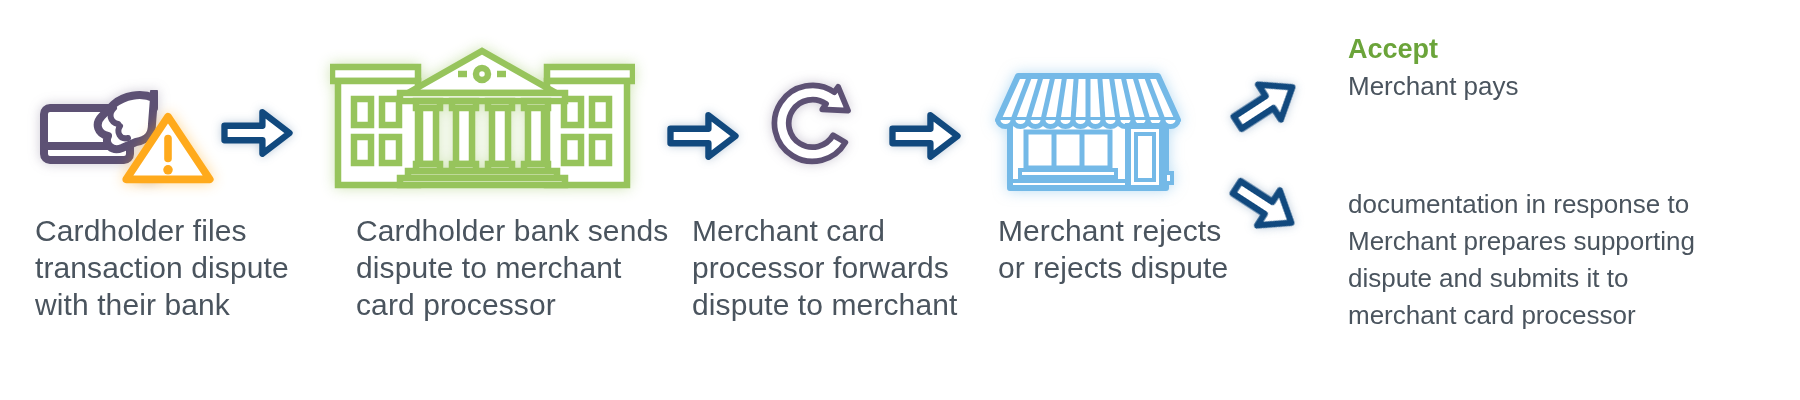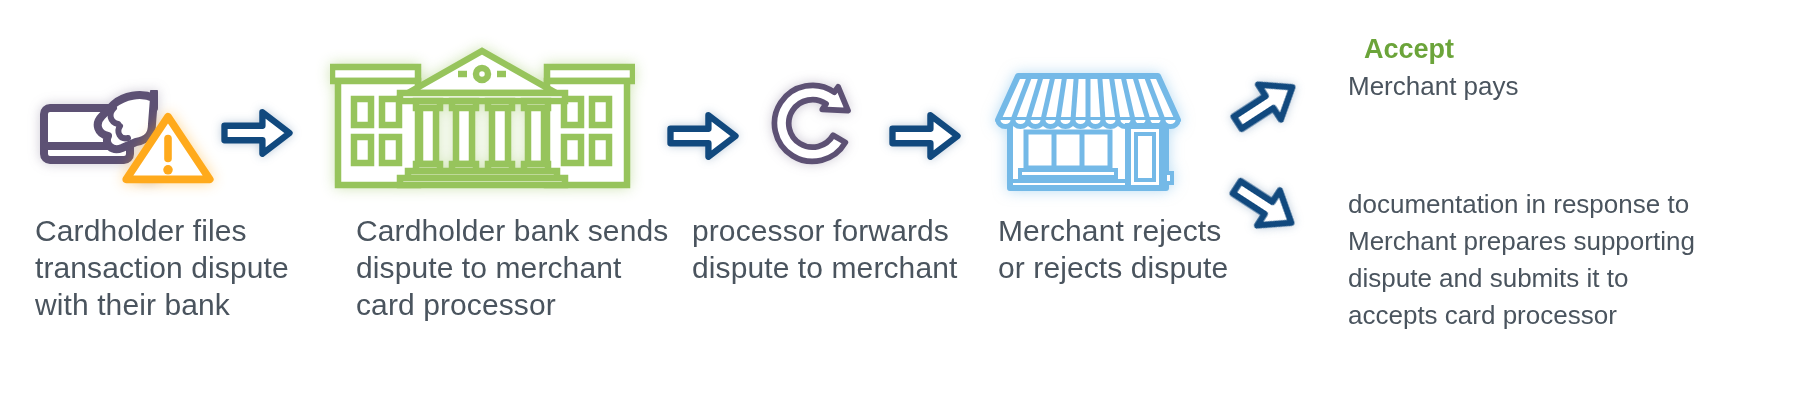--- a/index.html
+++ b/index.html
@@ -7,21 +7,21 @@
     position:relative;width:1800px;height:400px;background:#ffffff;overflow:hidden;
     font-family:"Liberation Sans", sans-serif;
   }
   .abs{position:absolute;}
   .step-label{
     color:#4A545E;font-size:30px;line-height:37px;white-space:nowrap;
     letter-spacing:0.1px;
   }
   .step-label span{display:block;}
   .outcome{white-space:nowrap;font-size:26px;line-height:37px;}
-  .outcome .title{font-weight:bold;font-size:27px;display:block;margin-left:16px;}
+  .outcome .title{font-weight:bold;font-size:27px;display:block;}
   .outcome .body-line{display:block;color:#4A545E;}
   .outcome-accept .title{color:#6BA43A;}
   .outcome-reject .title{color:#A6192E;}
   .glow-purple{filter:drop-shadow(0 0 6px rgba(93,81,116,.30));}
   .glow-orange{filter:drop-shadow(0 0 7px rgba(255,170,28,.45));}
   .glow-green {filter:drop-shadow(0 0 7px rgba(151,196,92,.45));}
   .glow-blue  {filter:drop-shadow(0 0 7px rgba(116,185,231,.50));}
   .glow-navy  {filter:drop-shadow(0 0 5px rgba(17,73,126,.28));}
   .rot-up{transform:rotate(-33deg);}
   .rot-down{transform:rotate(33deg);}
@@ -98,20 +98,21 @@
   </div>
 
   <svg class="abs glow-navy" style="left:664px;top:108px" width="78" height="56" viewBox="0 0 84 62">
     <path d="M6,23 H48 V8 L78,31 L48,54 V39 H6 Z" fill="#ffffff" stroke="#11497E" stroke-width="7" stroke-linejoin="round"></path>
   </svg>
 
   <svg class="abs glow-purple" style="left:765px;top:72px" width="95" height="99" viewBox="0 0 100 104">
     <path d="M64.3,33.5 A25,25 0 1 0 71.65,66.5 L84.6,74 A40,40 0 1 1 72.9,21.2 L77.0,15.5 L87.4,40.6 L60.3,39.3 Z" fill="#ffffff" stroke="#5D5174" stroke-width="6" stroke-linejoin="round"></path>
   </svg>
   <div class="abs step-label" style="left:692px;top:212px">
+    <span>Merchant card</span>
     <span>processor forwards</span>
     <span>dispute to merchant</span>
   </div>
 
   <svg class="abs glow-navy" style="left:886px;top:108px" width="78" height="56" viewBox="0 0 84 62">
     <path d="M6,23 H48 V8 L78,31 L48,54 V39 H6 Z" fill="#ffffff" stroke="#11497E" stroke-width="7" stroke-linejoin="round"></path>
   </svg>
 
   <svg class="abs glow-blue" style="left:988px;top:66px" width="200" height="130" viewBox="0 0 200 130">
     <g fill="#ffffff" stroke="#74B9E7" stroke-width="6" stroke-linejoin="round">
@@ -156,16 +157,16 @@
   </svg>
 
   <div class="abs outcome outcome-accept" style="left:1348px;top:31px">
     <span class="title">Accept</span>
     <span class="body-line">Merchant pays</span>
   </div>
   <div class="abs outcome outcome-reject" style="left:1348px;top:186px">
     <span class="body-line">documentation in response to</span>
     <span class="body-line">Merchant prepares supporting</span>
     <span class="body-line">dispute and submits it to</span>
-    <span class="body-line">accepts card processor</span>
+    <span class="body-line">merchant card processor</span>
   </div>
 
 </div>
 
 </body></html>

